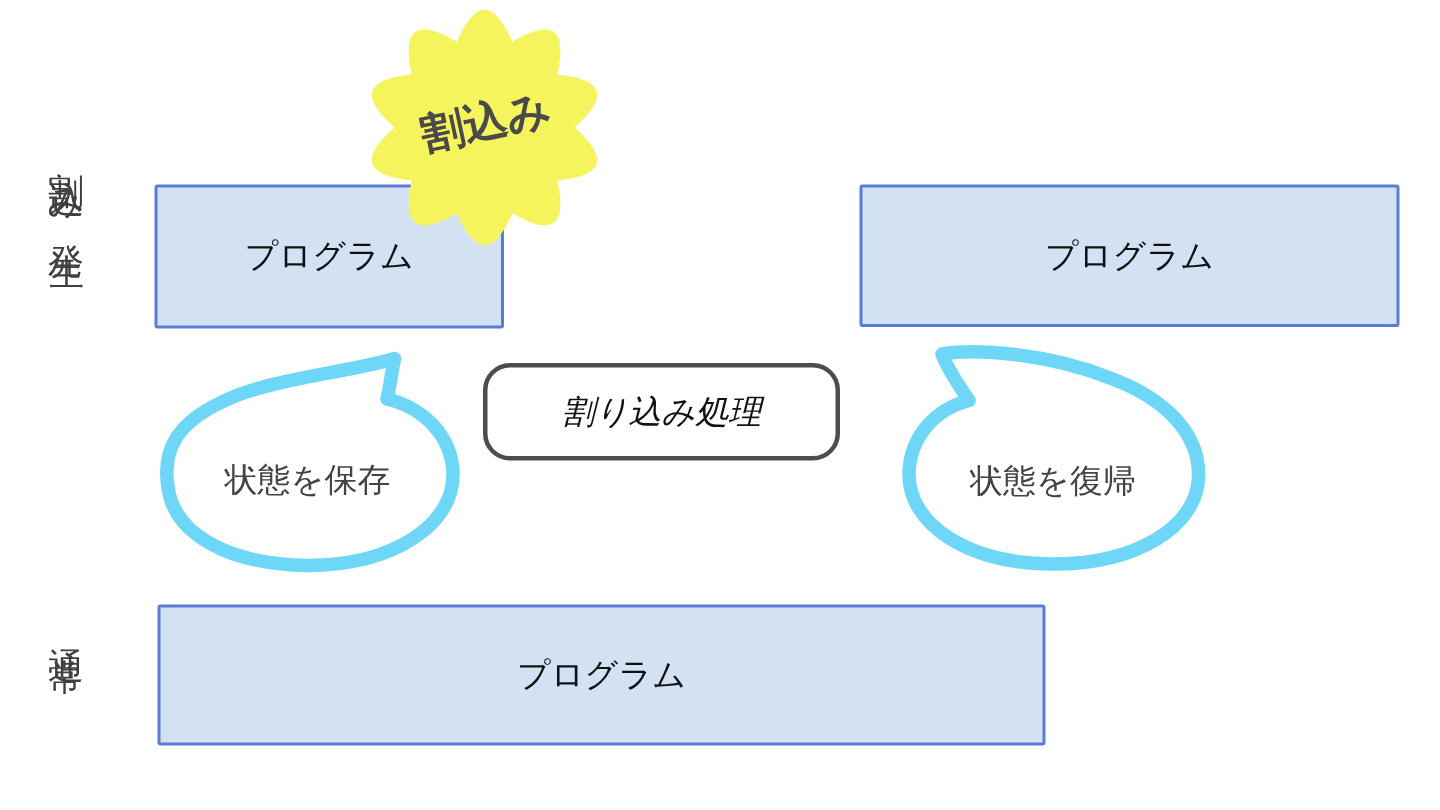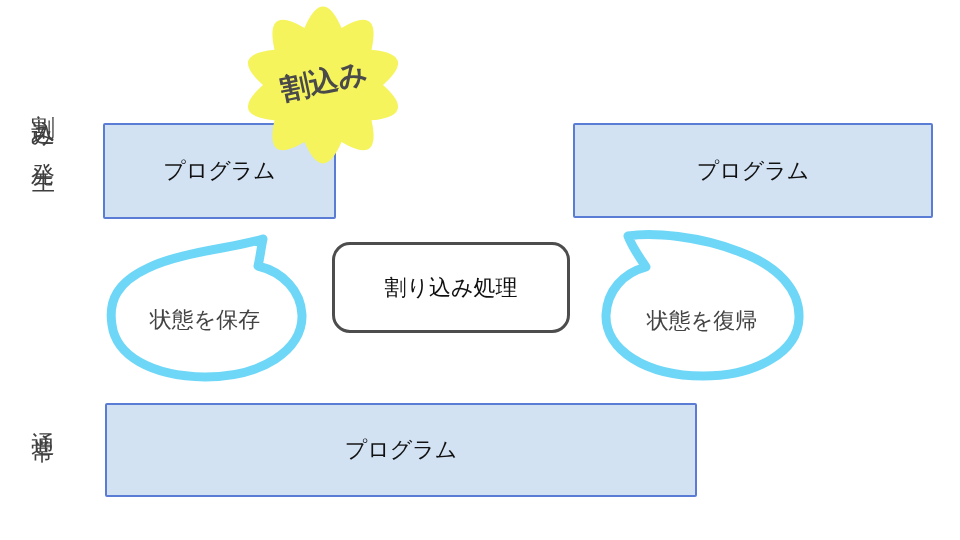--- a/index.html
+++ b/index.html
@@ -116,21 +116,21 @@
          C 652,232 700,236 740,252
          C 778,266 800,290 799,318
          C 798,352 756,376 703,376
          C 646,376 605,350 606,315
          C 607,291 623,273 646,267
          C 640,258 632,247 628,236 Z"></path>
   </svg>
 
   <div class="burst-label">割込み</div>
 
-  <div class="callout" style="left:332px; top:242px; width:238px; height:91px;">割り込み処理</div>
+  <div class="callout" style="left:322px; top:242px; width:238px; height:65px;font-style:italic;">割り込み処理</div>
 
   <div class="bubble-label" style="left:115px; top:305px; width:180px;">状態を保存</div>
 
   <div class="bubble-label" style="left:612px; top:306px; width:180px;">状態を復帰</div>
 
   <div class="vlabel" style="left:27px; top:95px;">割込み発生</div>
 
   <div class="vlabel" style="left:27px; top:413px;">通常</div>
 
 </div>

